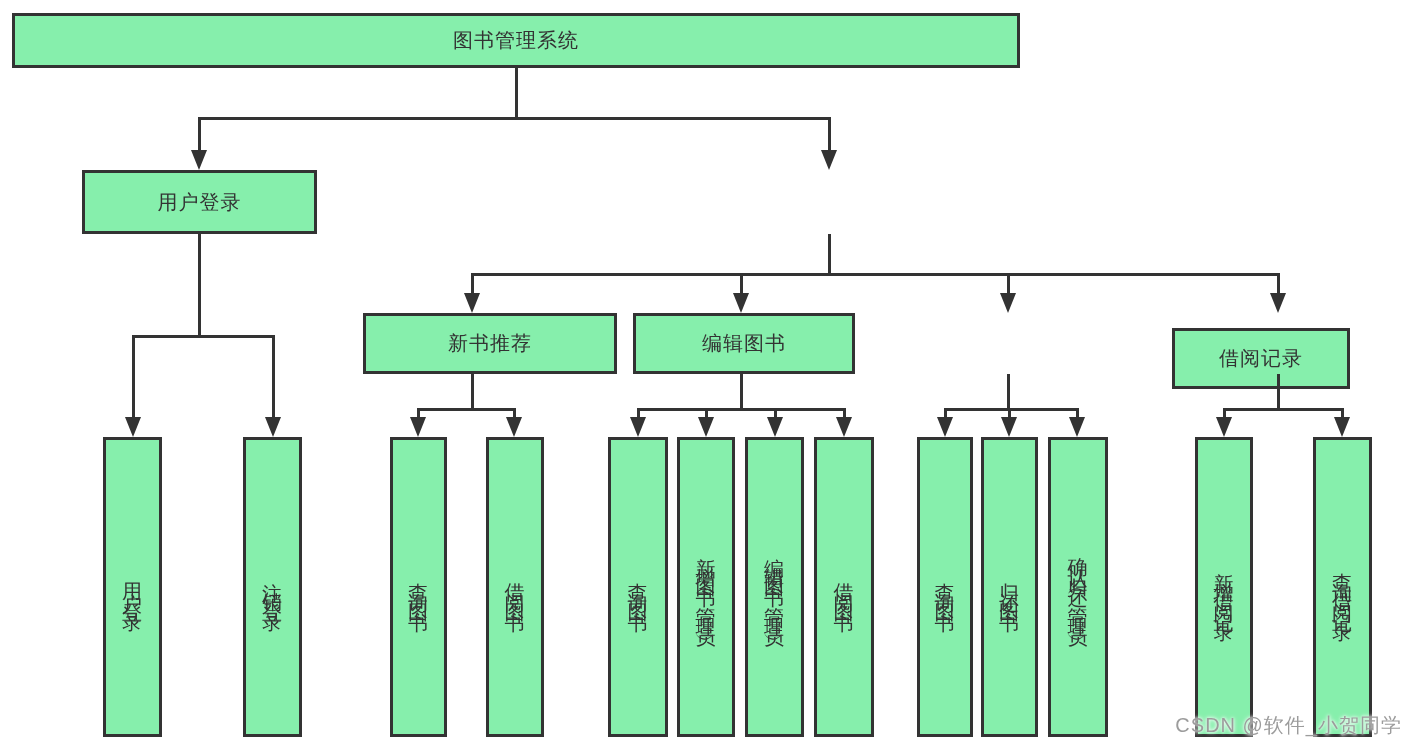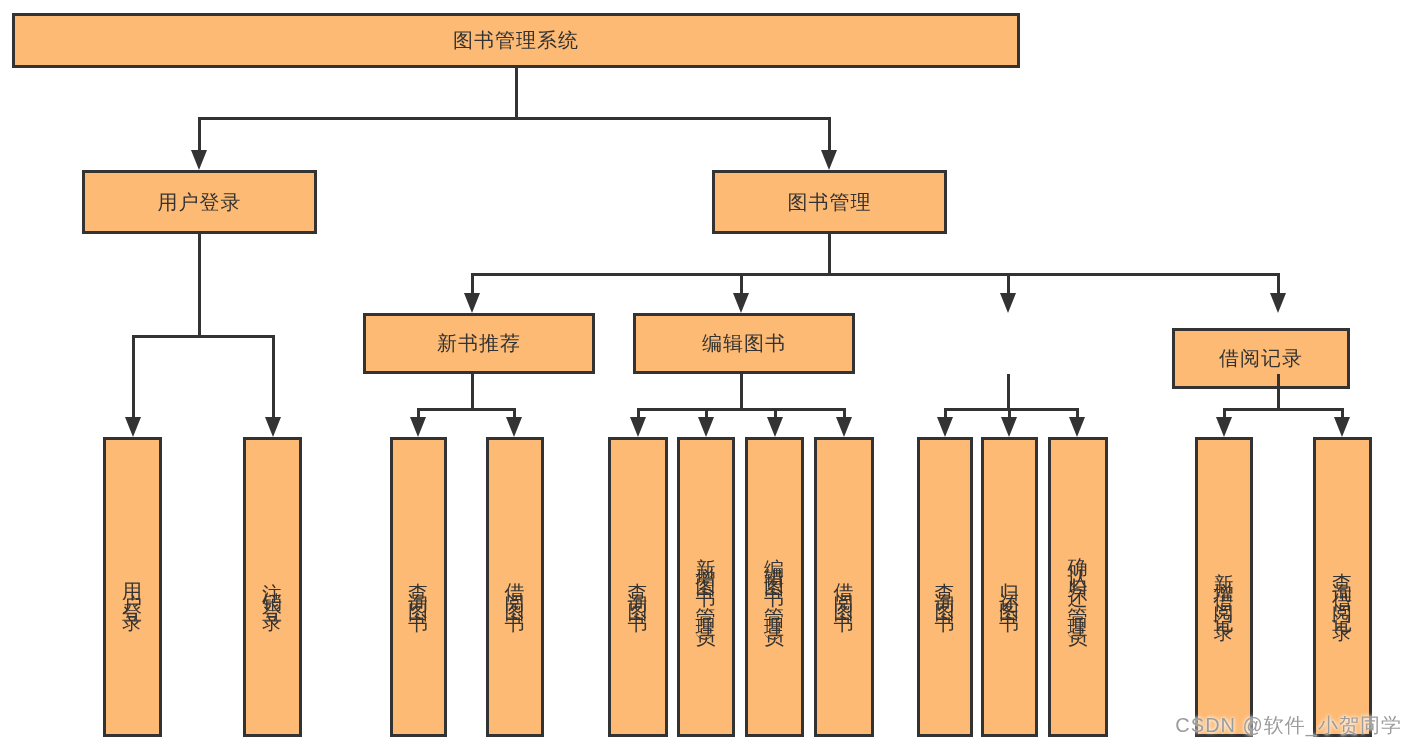--- a/index.html
+++ b/index.html
@@ -13,21 +13,21 @@
     position:relative;
     width:1405px;height:747px;
     background:var(--bg);
     font-family:"Liberation Sans","DejaVu Sans",sans-serif;
     color:var(--text);
     overflow:hidden;
   }
   .box{
     position:absolute;
     border:3px solid var(--line);
-    background:#fdba74;
+    background:#86efac;
     box-sizing:border-box;
     display:flex;align-items:center;justify-content:center;
   }
   .hlabel{
     font-size:20px;
     letter-spacing:1px;
     white-space:nowrap;
   }
   .vbox{top:437px;height:300px;}
   .vlabel{
@@ -68,43 +68,40 @@
   <div class="vline" style="left:515px;top:67px;height:52px"></div>
   <div class="hline" style="left:198px;top:117px;width:633px"></div>
   <div class="vline" style="left:198px;top:117px;height:36px"></div>
   <div class="arrowhead" style="left:191px;top:150px"></div>
   <div class="vline" style="left:828px;top:117px;height:36px"></div>
   <div class="arrowhead" style="left:821px;top:150px"></div>
 
   <div class="box" style="left:82px;top:170px;width:235px;height:64px">
     <span class="hlabel">用户登录</span>
   </div>
-  <div class="box" style="left:712px;top:170px;width:235px;height:64px">
-    <span class="hlabel">图书管理</span>
-  </div>
 
   <div class="vline" style="left:198px;top:234px;height:103px"></div>
   <div class="hline" style="left:132px;top:335px;width:142px"></div>
   <div class="vline" style="left:132px;top:335px;height:85px"></div>
   <div class="arrowhead" style="left:125px;top:417px"></div>
   <div class="vline" style="left:272px;top:335px;height:85px"></div>
   <div class="arrowhead" style="left:265px;top:417px"></div>
 
   <div class="vline" style="left:828px;top:234px;height:41px"></div>
   <div class="hline" style="left:471px;top:273px;width:808px"></div>
   <div class="vline" style="left:471px;top:273px;height:23px"></div>
   <div class="arrowhead" style="left:464px;top:293px"></div>
   <div class="vline" style="left:740px;top:273px;height:23px"></div>
   <div class="arrowhead" style="left:733px;top:293px"></div>
   <div class="vline" style="left:1007px;top:273px;height:23px"></div>
   <div class="arrowhead" style="left:1000px;top:293px"></div>
   <div class="vline" style="left:1277px;top:273px;height:23px"></div>
   <div class="arrowhead" style="left:1270px;top:293px"></div>
 
-  <div class="box" style="left:363px;top:313px;width:232px;height:61px">
+  <div class="box" style="left:363px;top:313px;width:254px;height:61px">
     <span class="hlabel">新书推荐</span>
   </div>
   <div class="box" style="left:633px;top:313px;width:222px;height:61px">
     <span class="hlabel">编辑图书</span>
   </div>
   <div class="box" style="left:1172px;top:328px;width:178px;height:61px">
     <span class="hlabel">借阅记录</span>
   </div>
 
   <div class="vline" style="left:471px;top:374px;height:36px"></div>

